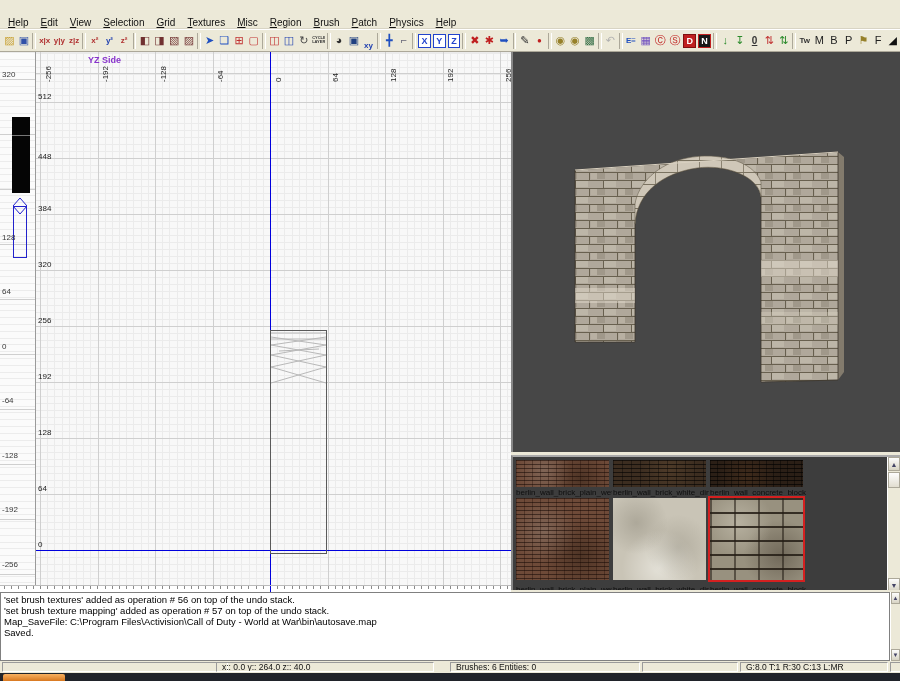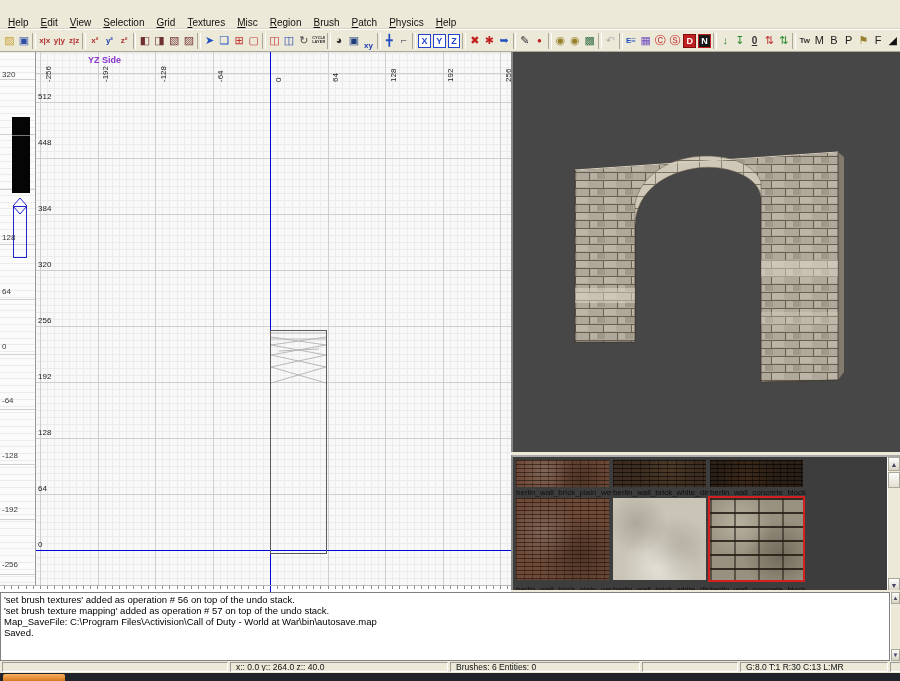--- a/index.html
+++ b/index.html
@@ -256,21 +256,21 @@
   <span class="vlabel" style="left: 8px;">-256</span>
       <span class="vlabel" style="left: 65px;">-192</span>
       <span class="vlabel" style="left: 123px;">-128</span>
       <span class="vlabel" style="left: 180px;">-64</span>
       <span class="vlabel" style="left: 238px;">0</span>
       <span class="vlabel" style="left: 295px;">64</span>
       <span class="vlabel" style="left: 353px;">128</span>
       <span class="vlabel" style="left: 410px;">192</span>
       <span class="vlabel" style="left: 468px;">256</span>
       <span class="hlabel" style="top: 40px;">512</span>
-      <span class="hlabel" style="top: 86px;">448</span>
+      <span class="hlabel" style="top: 100px;">448</span>
       <span class="hlabel" style="top: 152px;">384</span>
       <span class="hlabel" style="top: 208px;">320</span>
       <span class="hlabel" style="top: 264px;">256</span>
       <span class="hlabel" style="top: 320px;">192</span>
       <span class="hlabel" style="top: 376px;">128</span>
       <span class="hlabel" style="top: 432px;">64</span>
       <span class="hlabel" style="top: 488px;">0</span>
     </div>
 
   <div class="tickstrip">
@@ -333,21 +333,21 @@
       <div class="console-line">Map_SaveFile: C:\Program Files\Activision\Call of Duty - World at War\bin\autosave.map</div>
       <div class="console-line">Saved.</div>
     </div>
   <div class="scrollbar" style="left:890px; top:592px; width:10px; height:69px;">
     <div class="sb-btn" style="top:0; height:12px; font-size:6px; line-height:11px;">▲</div>
     <div class="sb-btn" style="bottom:0; height:12px; font-size:6px; line-height:11px;">▼</div>
   </div>
 
   <div class="statusbar">
     <div class="seg" style="left:2px; width:226px;"></div>
-    <div class="seg" style="left:230px; width:218px;">x:: 0.0  y:: 264.0  z:: 40.0</div>
+    <div class="seg" style="left:216px; width:218px;">x:: 0.0  y:: 264.0  z:: 40.0</div>
     <div class="seg" style="left:450px; width:190px;">Brushes: 6 Entities: 0</div>
     <div class="seg" style="left:642px; width:96px;"></div>
     <div class="seg" style="left:740px; width:148px;">G:8.0 T:1 R:30 C:13 L:MR</div>
     <div class="seg" style="left:890px; width:8px;"></div>
   </div>
 
   <div class="taskbar">
     <div class="task-orange"></div>
   </div>
 

